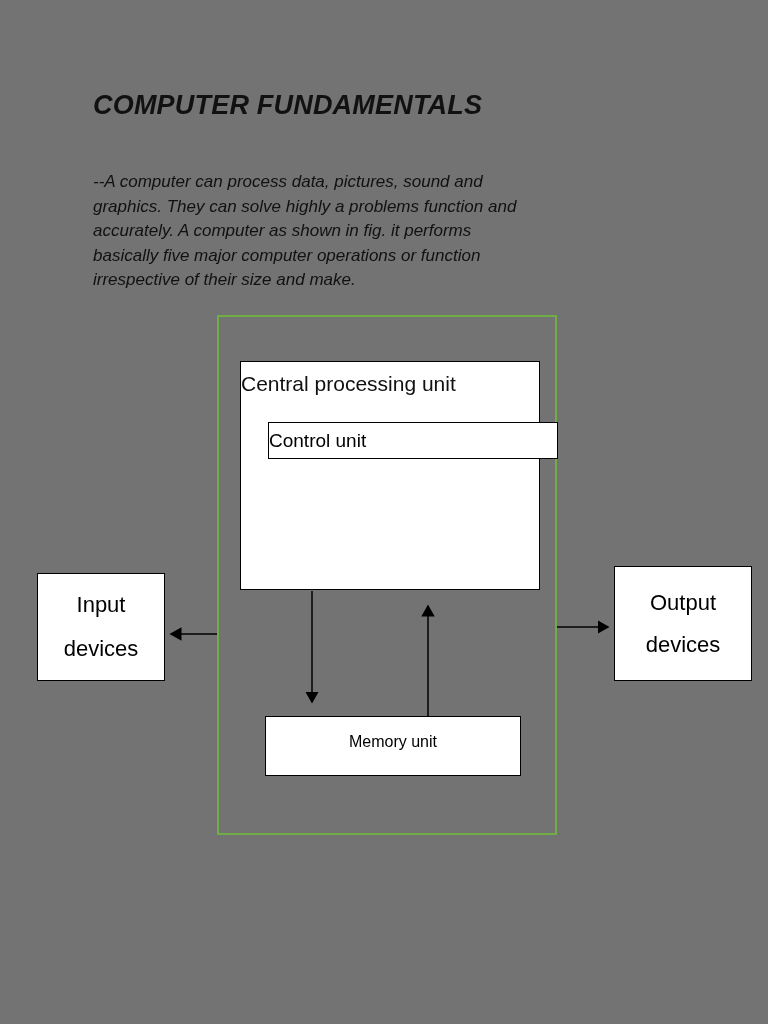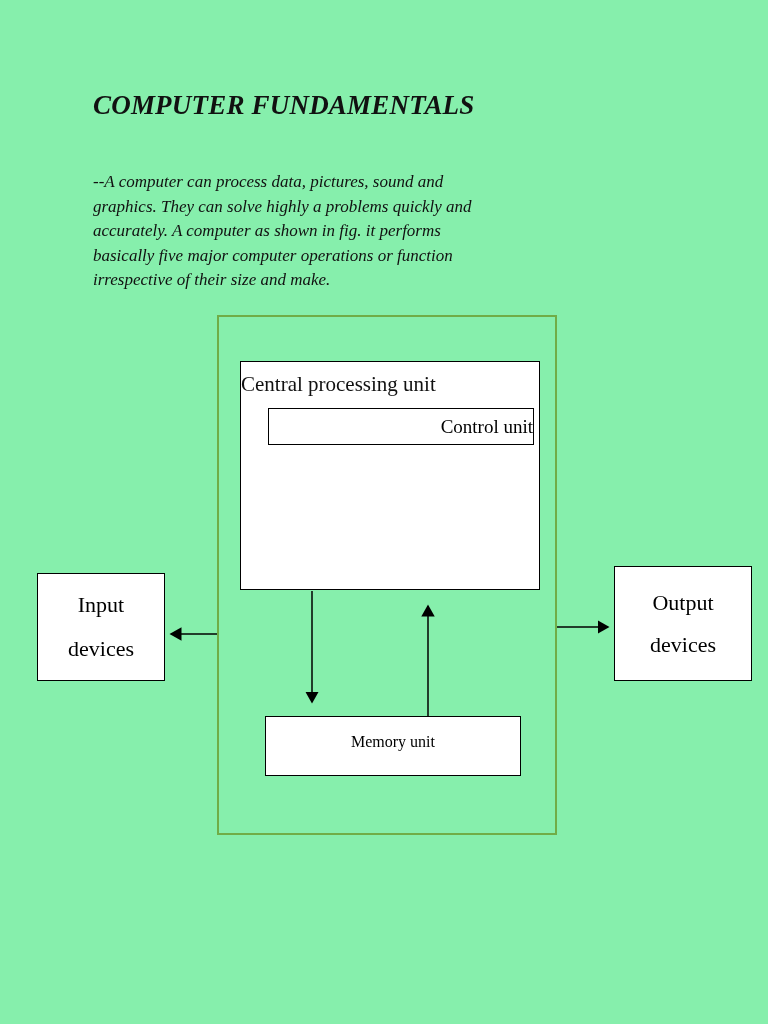--- a/index.html
+++ b/index.html
@@ -4,22 +4,22 @@
 <style>
   html, body {
     margin: 0;
     padding: 0;
     background: #ffffff;
   }
   .page {
     position: relative;
     width: 768px;
     height: 1024px;
-    background: #86efac;
-    font-family: Liberation Serif, serif;
+    background: #737373;
+    font-family: Liberation Sans, sans-serif;
     color: #000000;
     overflow: hidden;
   }
   .doc-title {
     position: absolute;
     left: 93px;
     top: 90px;
     font-size: 27px;
     font-weight: bold;
     font-style: italic;
@@ -69,27 +69,27 @@
     position: absolute;
     top: 10px;
     left: 0;
     width: 100%;
     text-align: left;
     font-size: 21px;
     color: #111111;
   }
   .control-box {
     left: 268px;
-    top: 408px;
-    width: 266px;
+    top: 422px;
+    width: 290px;
     height: 37px;
     border: 1.5px solid #000000;
     display: flex;
     align-items: center;
-    justify-content: flex-end;
+    justify-content: flex-start;
     font-size: 19px;
   }
   .alu-box {
     left: 272px;
     top: 481px;
     width: 247px;
     height: 45px;
     border: 1.5px solid #000000;
     display: flex;
     align-items: center;
@@ -149,21 +149,21 @@
 </head>
 <body>
 
 <div class="page">
 
   <div class="doc-title">COMPUTER FUNDAMENTALS</div>
 
 
   <div class="doc-paragraph">
     <span class="para-line">--A computer can process data, pictures, sound and</span><br>
-    <span class="para-line">graphics. They can solve highly a problems quickly and</span><br>
+    <span class="para-line">graphics. They can solve highly a problems function and</span><br>
     <span class="para-line">accurately. A computer as shown in fig. it performs</span><br>
     <span class="para-line">basically five major computer operations or function</span><br>
     <span class="para-line">irrespective of their size and make.</span>
   </div>
 
   <div class="box outer-box" style="border-color: rgb(112, 173, 71);"></div>
 
   <div class="box cpu-box">
     <div class="cpu-label">Central processing unit</div>
   </div>

